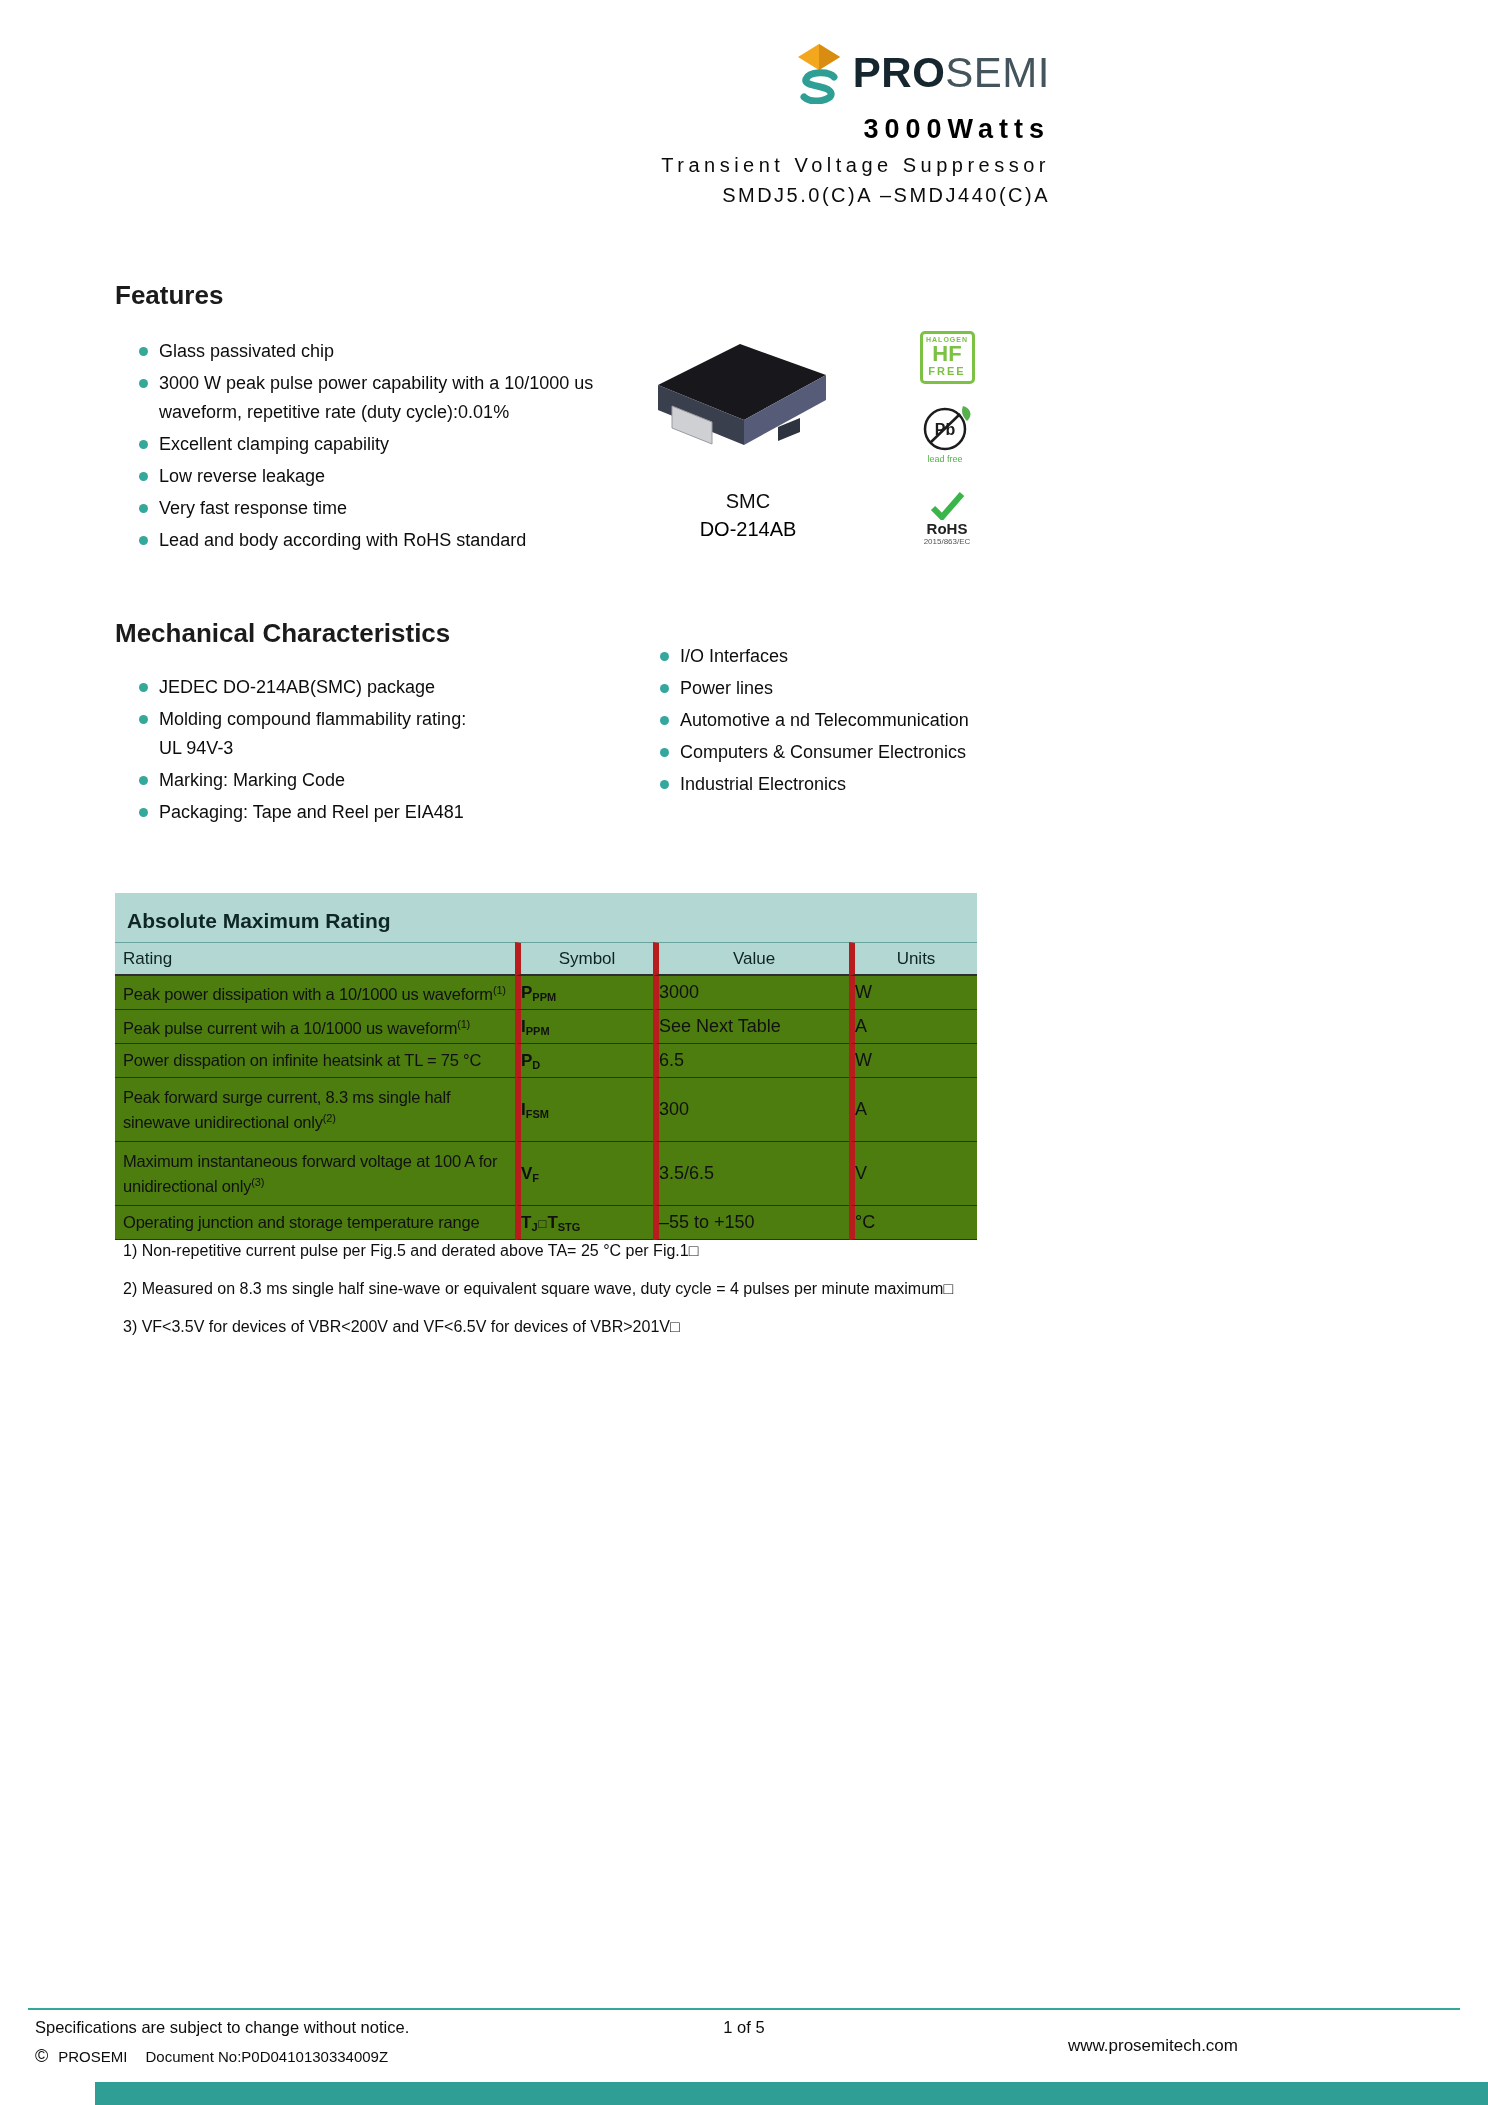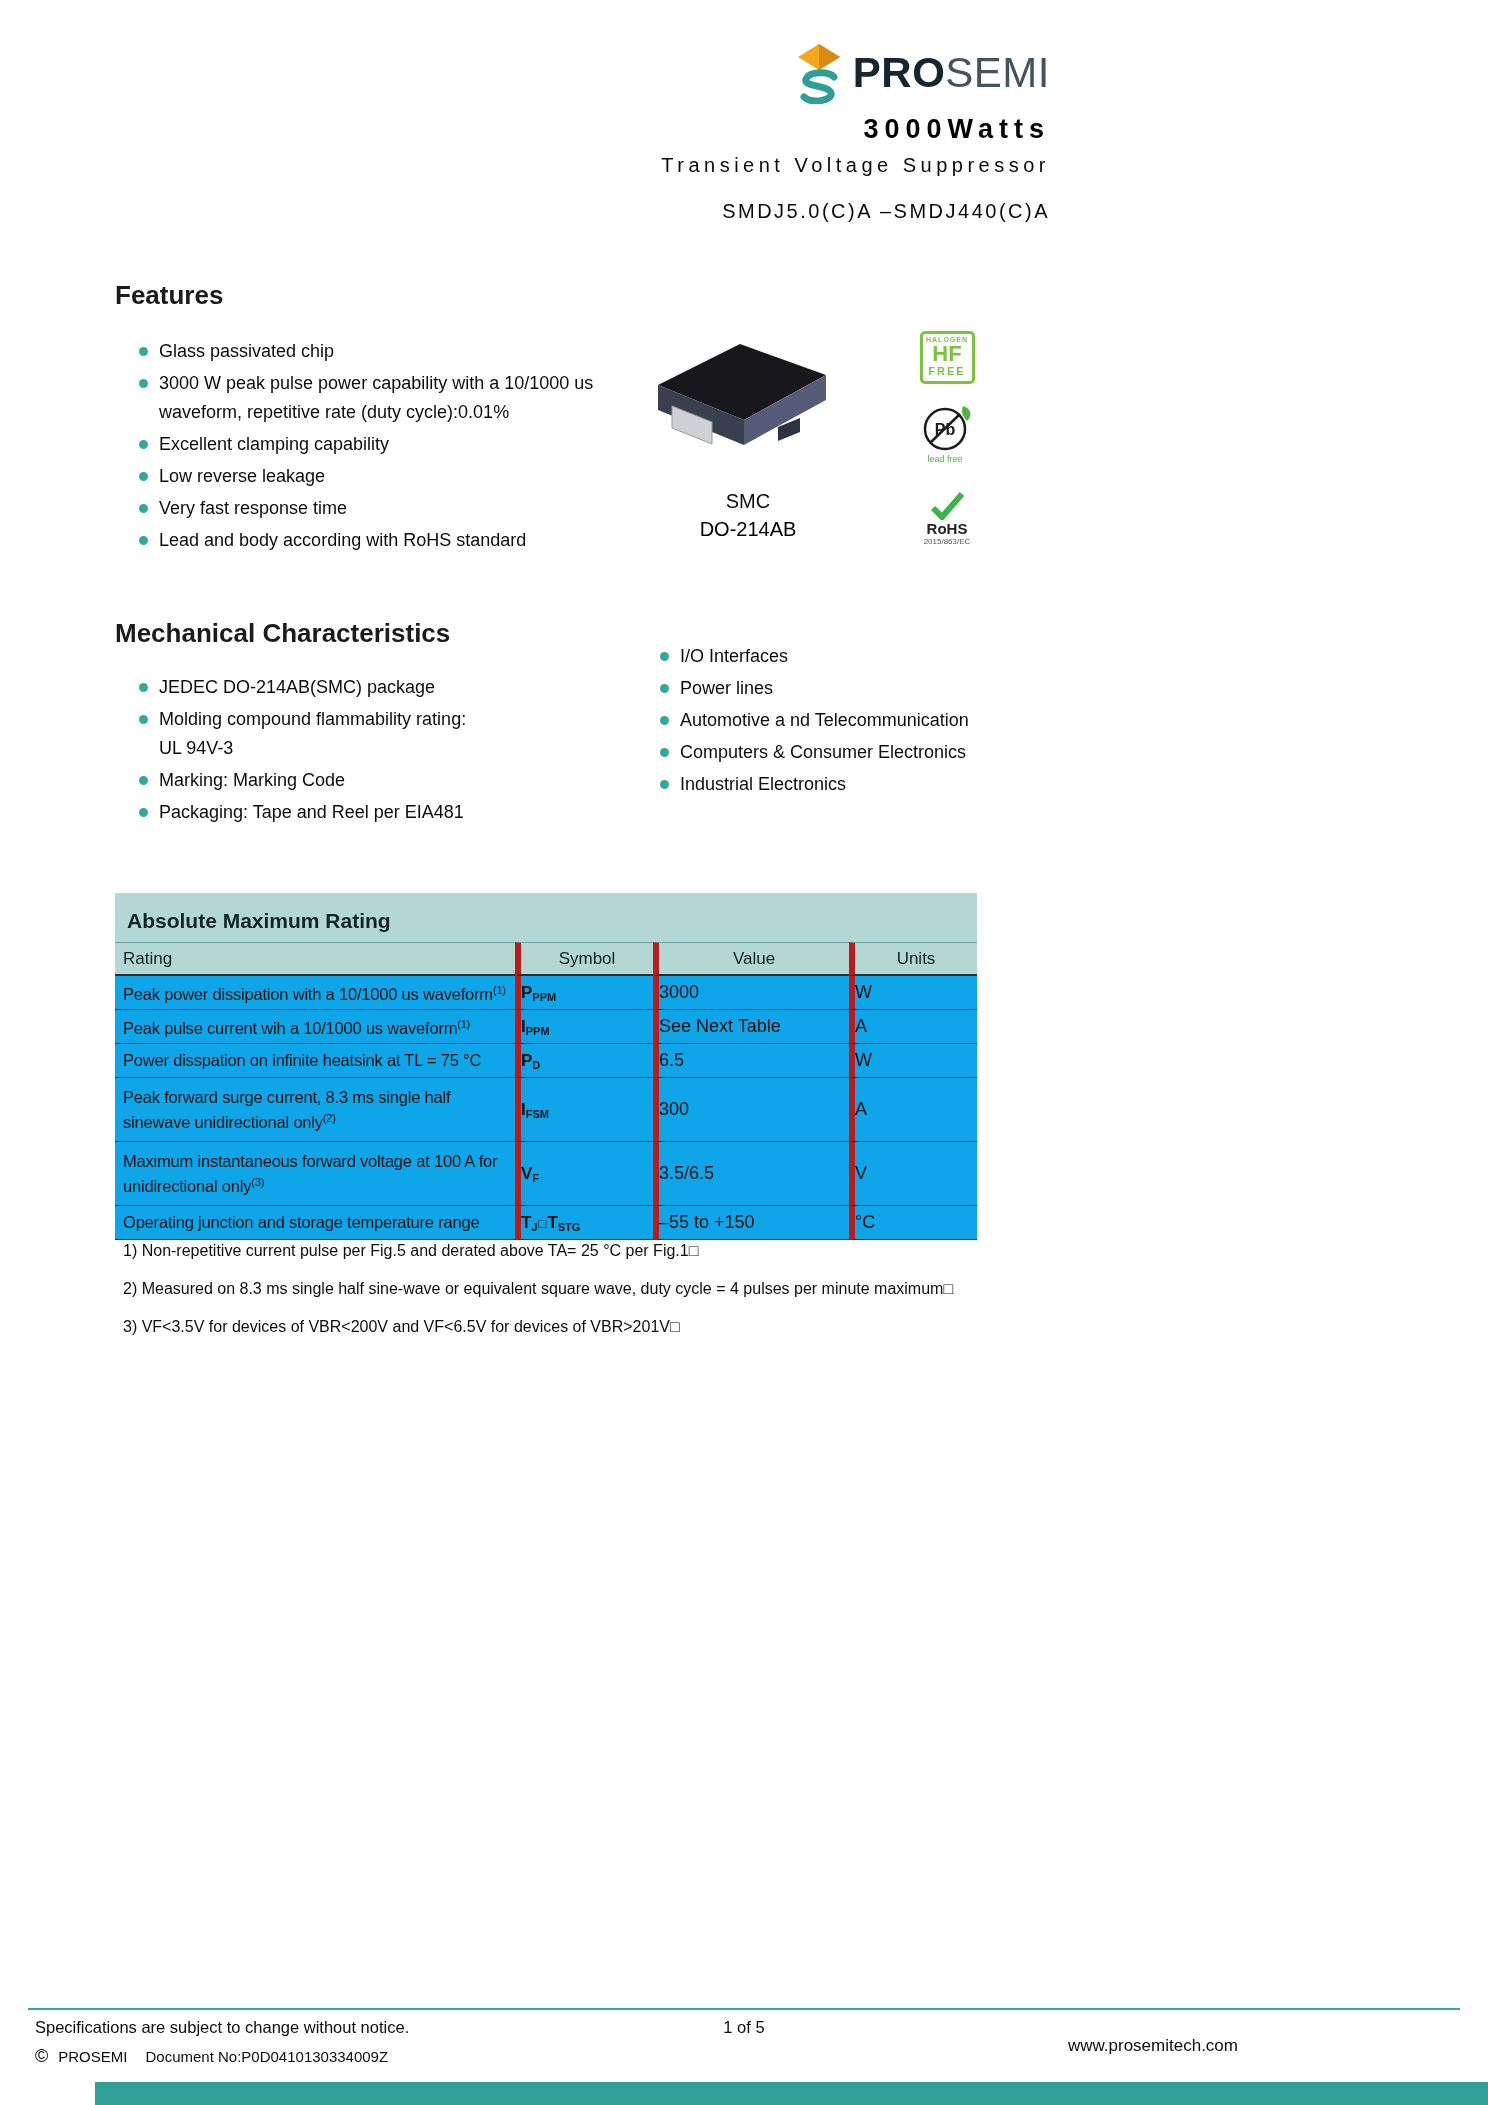--- a/index.html
+++ b/index.html
@@ -11,21 +11,21 @@
   }
 
   
   .header { position:absolute; top:42px; right:438px; display:flex; flex-direction:column; align-items:flex-end; text-align:right; }
   .logo-row { display:flex; align-items:center; gap:7px; }
   .logo-icon { width:54px; height:62px; }
   .logo-pro { font-size:42px; font-weight:700; color:#16262e; letter-spacing:0.5px; }
   .logo-semi { font-size:42px; font-weight:400; color:#44545c; letter-spacing:0.5px; }
   .watts { margin-top:10px; font-size:27px; font-weight:700; letter-spacing:6px; color:#000; }
   .product { margin-top:9px; font-size:20px; letter-spacing:4.5px; color:#0b0b0b; }
-  .partrange { margin-top:23px; font-size:20px; letter-spacing:2.5px; color:#0b0b0b; }
+  .partrange { margin-top:7px; font-size:20px; letter-spacing:2.5px; color:#0b0b0b; }
 
   
   .sec-title { font-size:26px; font-weight:600; color:#1b1b1b; }
   .blist { list-style:none; }
   .blist li { display:flex; gap:11px; margin-bottom:3px; font-size:18px; line-height:29px; color:#0d0d0d; }
   .bullet { flex:0 0 auto; width:9px; height:9px; border-radius:50%; background:#35a79c; margin-top:10px; }
   .b-text { white-space:pre-line; }
 
   .features { position:absolute; left:115px; top:280px; width:545px; }
   .features .blist { margin-top:26px; }
@@ -56,21 +56,21 @@
   .rohs-label { font-size:15px; color:#222; font-weight:600; }
   .rohs-sub { font-size:8px; color:#555; }
 
   
   .amr { position:absolute; left:115px; top:893px; width:862px; }
   .t-title { background:#b3d8d4; font-size:21px; font-weight:600; padding:16px 12px 9px; color:#0e2726; }
   .t-grid { display:grid; grid-template-columns:400px 138px 196px 128px; }
   .th { background:#b3d8d4; display:flex; align-items:center; justify-content:center; font-size:17px; min-height:34px; border-bottom:2px solid #2e2e2e; border-top:1px solid #6aa49e; color:#0d2423; }
   .th-rating { justify-content:flex-start; padding-left:8px; }
   .bl { border-left:6px solid #b91c1c; }
-  .td { display:flex; align-items:center; border-bottom:1px solid #2e2e2e; font-size:18px; background:#0ea5e9; }
+  .td { display:flex; align-items:center; border-bottom:1px solid #2e2e2e; font-size:18px; background:#4d7c0f; }
   .td.rating { padding:3px 8px; font-size:16.5px; letter-spacing:-0.2px; }
   .td.c { justify-content:flex-start; }
   .h1 { min-height:34px; }
   .h2 { min-height:64px; }
   .rwrap { display:block; line-height:21px; }
   .sup { font-size:11px; vertical-align:6px; }
   .symwrap { font-weight:700; font-size:17px; }
   .sym-s { font-size:11px; vertical-align:-3px; font-weight:700; }
   .sym-mid { font-size:13px; margin:0 1px; font-weight:400; }
 

